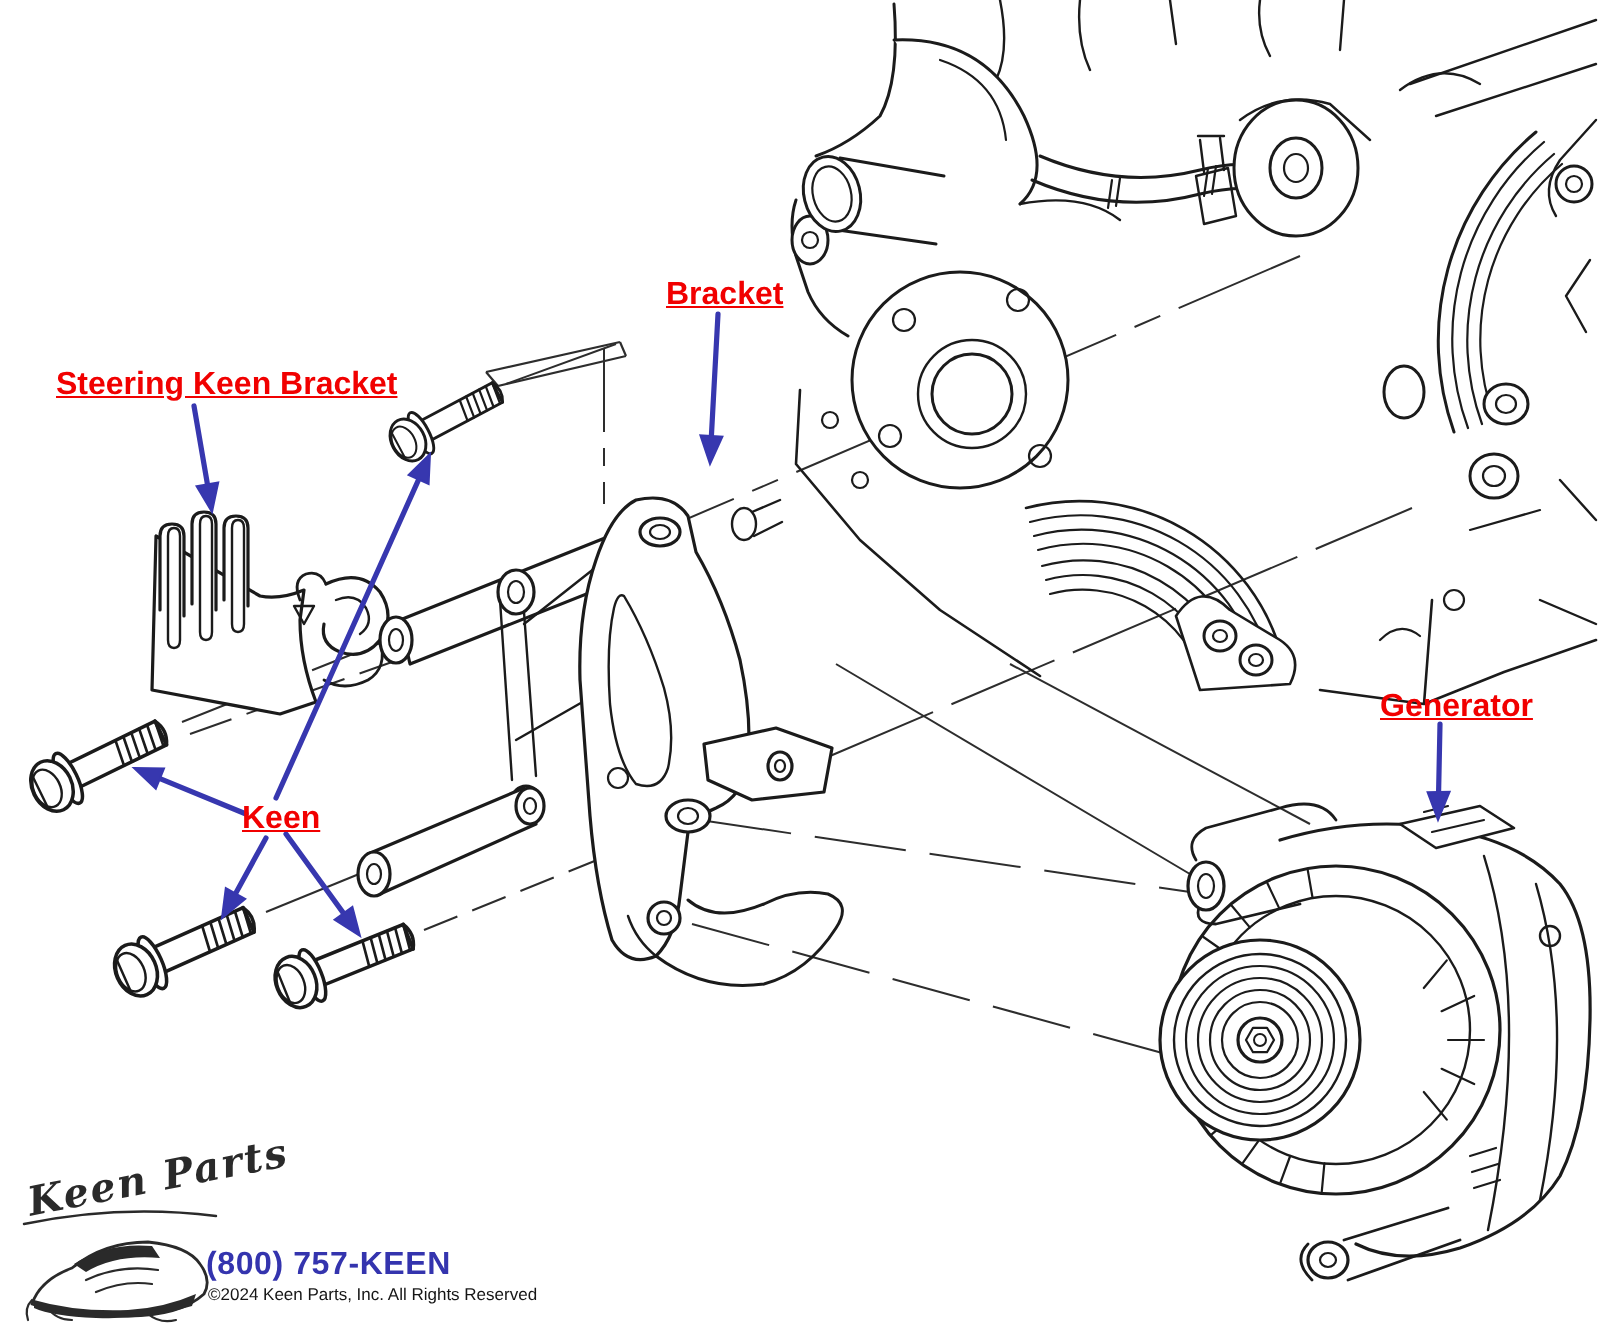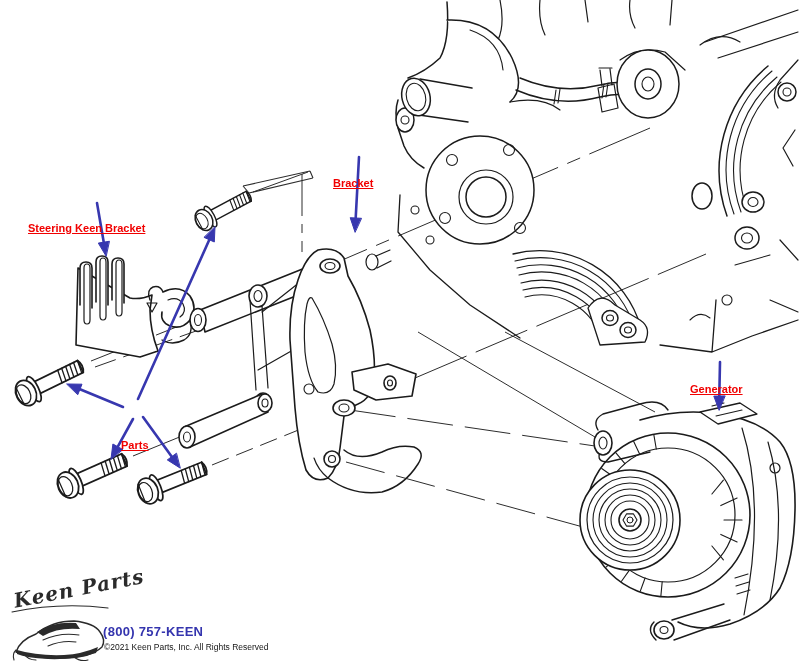--- a/index.html
+++ b/index.html
@@ -5,43 +5,42 @@
   html,body{margin:0;padding:0;background:#ffffff;}
   .stage{
     position:relative;width:800px;height:666px;background:#ffffff;overflow:hidden;
     font-family:"Liberation Sans",sans-serif;
   }
   .stage svg.art{position:absolute;left:0;top:0;}
   .diagram-label{
     position:absolute;
     font-family:"Liberation Sans",sans-serif;
     font-weight:bold;
-    font-size:11px;
+    font-size:16px;
     color:#f10000;
     text-decoration:underline;
     white-space:nowrap;
     cursor:pointer;
     line-height:1.1;
-    margin-top:38px;
   }
   .label-steering{left:28px;top:184px;}
   .label-bracket{left:333px;top:139px;}
   .label-bolt{left:121px;top:401px;}
   .label-generator{left:690px;top:345px;text-align:right;}
   .logo-text{
     position:absolute;left:14px;top:589px;
     font-family:"DejaVu Serif","Liberation Serif",serif;
     font-style:italic;font-weight:bold;font-size:20px;color:#2a2a2a;
     transform:rotate(-11deg);transform-origin:left center;
     white-space:nowrap;letter-spacing:1px;
   }
   .logo-car{position:absolute;left:10px;top:604px;}
   .footer-phone{
     position:absolute;left:103px;top:624px;
-    font-weight:bold;font-size:13px;color:#3434ae;letter-spacing:0.3px;
+    font-weight:bold;font-size:16px;color:#3434ae;letter-spacing:0.3px;
     white-space:nowrap;
   }
   .footer-copy{
     position:absolute;left:104px;top:642px;
     font-size:8.5px;color:#151515;white-space:nowrap;
   }
 </style>
 </head>
 <body>
 
@@ -312,30 +311,30 @@
       </g>
       <g>
         <line x1="143" y1="417" x2="171.8" y2="456.7"></line>
         <polygon points="180,468 167.3,459.9 176.2,453.4" stroke-width="1"></polygon>
       </g>
     </g>
   </svg>
 
   <div class="diagram-label label-steering">Steering Keen Bracket</div>
   <div class="diagram-label label-bracket">Bracket</div>
-  <div class="diagram-label label-bolt">Parts</div>
+  <div class="diagram-label label-bolt">Keen</div>
   <div class="diagram-label label-generator">Generator</div>
 
   <svg class="logo-car" width="100" height="60" viewBox="0 0 100 60">
     <g stroke="#2a2a2a" fill="none" stroke-width="1.4" stroke-linecap="round" stroke-linejoin="round">
       <path d="M2,8 Q50,-2 98,4" stroke-width="1.2"></path>
       <path d="M6,48 Q10,36 26,30 Q42,17 64,17 Q84,19 90,28 Q96,36 92,43 Q80,54 54,54 Q22,54 6,48 Z"></path>
       <path d="M27,28 Q44,17 66,19 L70,25 Q48,23 33,32 Z" fill="#2a2a2a" stroke="none"></path>
       <path d="M33,36 Q50,28 69,31 M38,42 Q52,36 66,38" stroke-width="1.1"></path>
       <path d="M7,46 Q27,52 54,51 Q72,50 88,43 L86,49 Q64,56 38,55 Q16,54 7,50 Z" fill="#2a2a2a" stroke="none"></path>
       <path d="M14,50 Q18,56 26,56 M64,53 Q70,58 78,56" stroke-width="1.1"></path>
       <path d="M4,56 Q2,50 6,46" stroke-width="1.1"></path>
     </g>
   </svg>
   <div class="logo-text">Keen Parts</div>
   <div class="footer-phone">(800) 757-KEEN</div>
-  <div class="footer-copy">©2021 Keen Parts, Inc. All Rights Reserved</div>
+  <div class="footer-copy">©2024 Keen Parts, Inc. All Rights Reserved</div>
 </div>
 
 </body></html>

